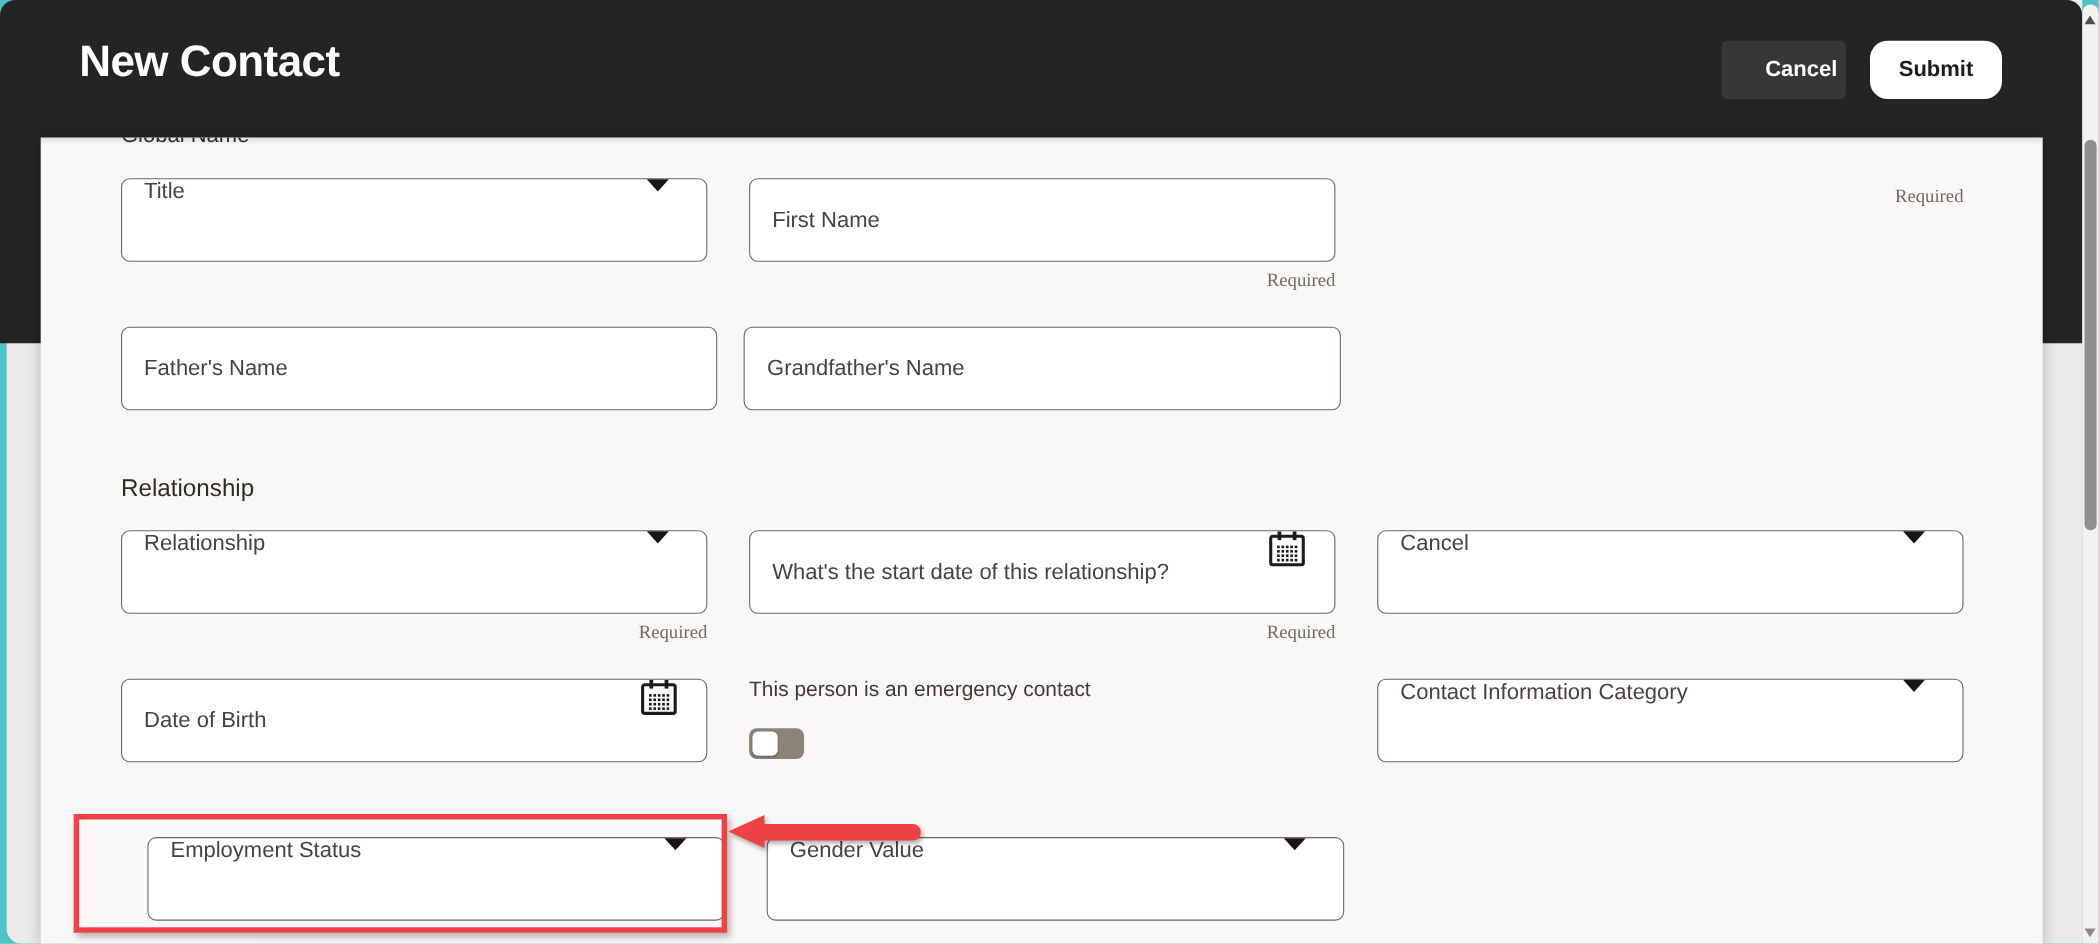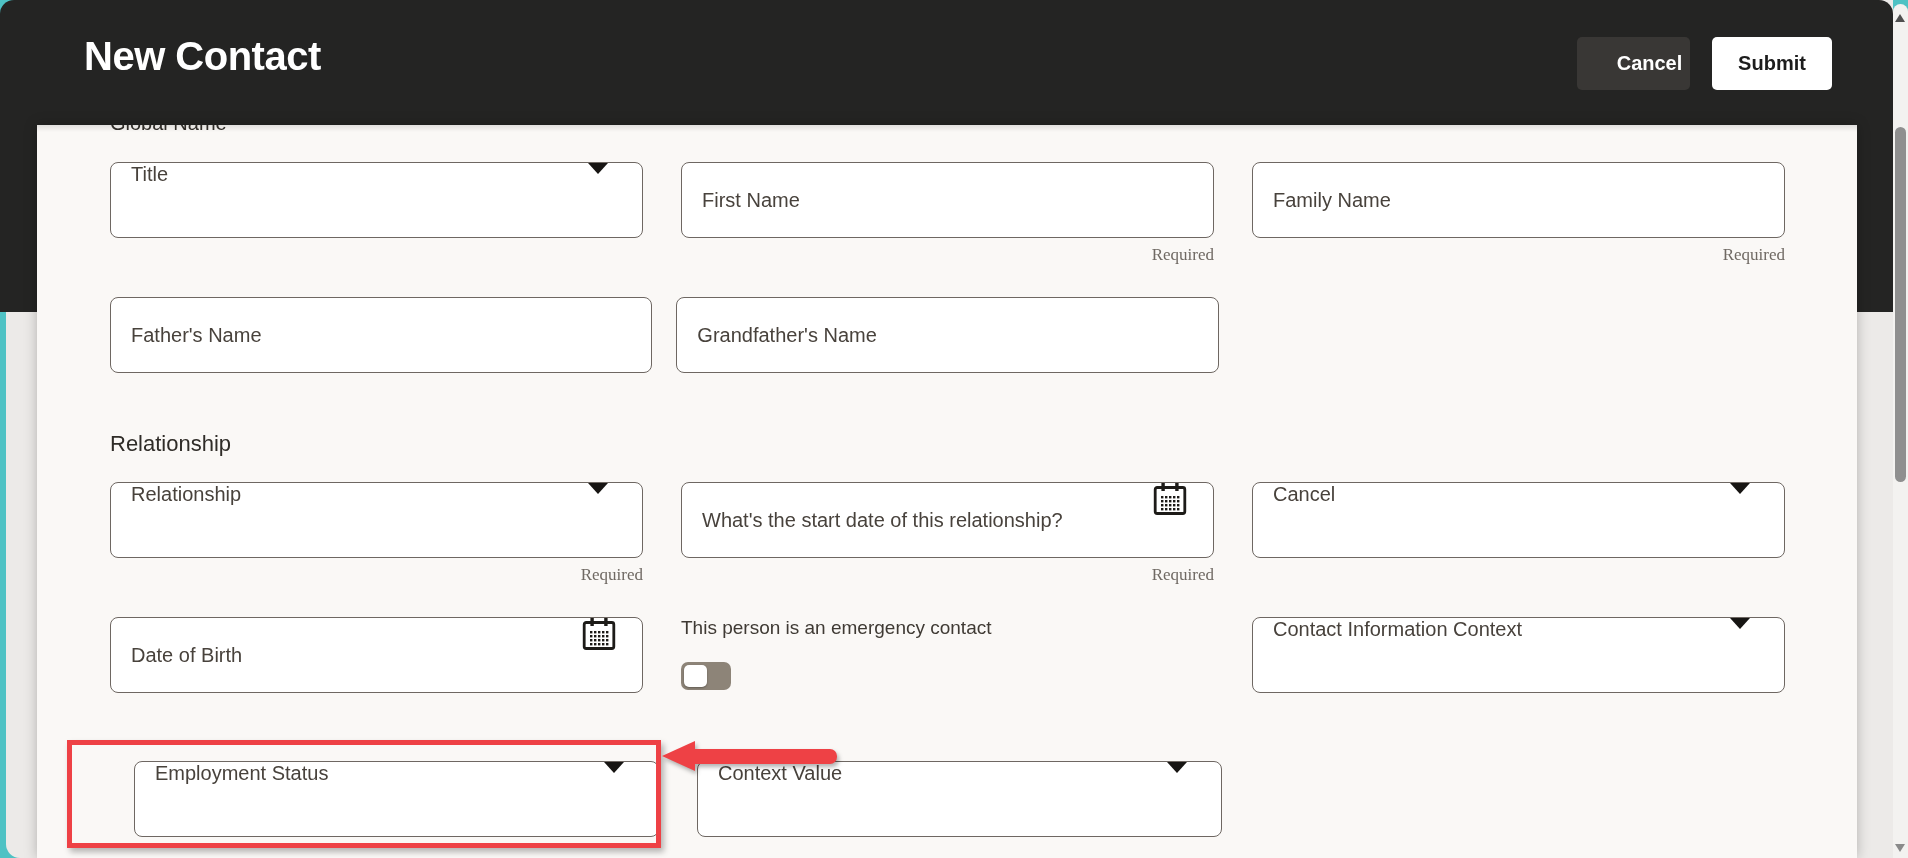--- a/index.html
+++ b/index.html
@@ -15,28 +15,28 @@
 
   
   .panel{position:absolute;left:6px;top:0;width:1887px;height:858px;
          background:var(--panel_bg);border-radius:14px 0 0 14px;}
 
   
   .backdrop{position:absolute;left:0;top:0;width:1893px;height:312px;
             background:var(--header_bg);border-radius:14px 14px 0 0;}
 
   
-  .header{position:absolute;left:12px;top:0;width:1893px;height:125px;z-index:30;}
+  .header{position:absolute;left:0;top:0;width:1893px;height:125px;z-index:30;}
   .header-title{position:absolute;left:72px;top:34px;font-size:40px;font-weight:700;
                 color:#fff;letter-spacing:-0.5px;}
   .btn{position:absolute;top:37px;height:53px;border:none;border-radius:5px;
        font-family:"Liberation Sans",sans-serif;font-size:20px;font-weight:700;
        display:flex;align-items:center;justify-content:center;cursor:pointer;}
   .btn-cancel{left:1565px;width:113px;background:var(--cancel_bg);color:var(--cancel_text);padding-left:32px;}
-  .btn-submit{left:1700px;width:120px;background:var(--submit_bg);color:var(--submit_text);}
+  .btn-submit{left:1700px;width:120px;background:var(--submit_bg);color:var(--submit_text);border-radius:16px;}
 
   
   .card{position:absolute;left:37px;top:125px;width:1820px;height:733px;
         background:var(--card_bg);overflow:hidden;z-index:10;
         box-shadow:0 0 12px rgba(0,0,0,0.25);}
   .card::before{content:"";position:absolute;left:0;top:0;right:0;height:7px;
         background:linear-gradient(rgba(0,0,0,0.10),rgba(0,0,0,0));pointer-events:none;}
 
   .section-label{position:absolute;left:73px;font-size:20px;color:var(--section_text);}
   .section-label.global{top:-13px;}
@@ -115,23 +115,20 @@
         <span class="chevron"></span>
       </div>
     </div>
     <div class="cell">
       <div class="field">
         <input type="text" placeholder="First Name" style="">
       </div>
       <div class="hint">Required</div>
     </div>
     <div class="cell">
-      <div class="field">
-        <input type="text" placeholder="Family Name" style="">
-      </div>
       <div class="hint">Required</div>
     </div>
   </div>
 
   <div class="row row2">
     <div class="cell">
       <div class="field">
         <input type="text" placeholder="Father's Name" style="">
       </div>
     </div>
@@ -228,36 +225,36 @@
       </div>
     </div>
     <div class="cell">
       <div class="toggle-label">This person is an emergency contact</div>
       <div class="toggle">
         <div class="knob"></div>
       </div>
     </div>
     <div class="cell">
       <div class="field">
-        <span class="label-text">Contact Information Context</span>
+        <span class="label-text">Contact Information Category</span>
         <span class="chevron"></span>
       </div>
     </div>
   </div>
 
   <div class="row row5">
     <div class="cell">
       <div class="field">
         <span class="label-text">Employment Status</span>
         <span class="chevron"></span>
       </div>
     </div>
     <div class="cell">
       <div class="field">
-        <span class="label-text">Context Value</span>
+        <span class="label-text">Gender Value</span>
         <span class="chevron"></span>
       </div>
     </div>
     <div class="cell"></div>
   </div>
 
   <div class="red-box"></div>
   <div class="red-arrow">
     <div class="head"></div>
     <div class="body"></div>

